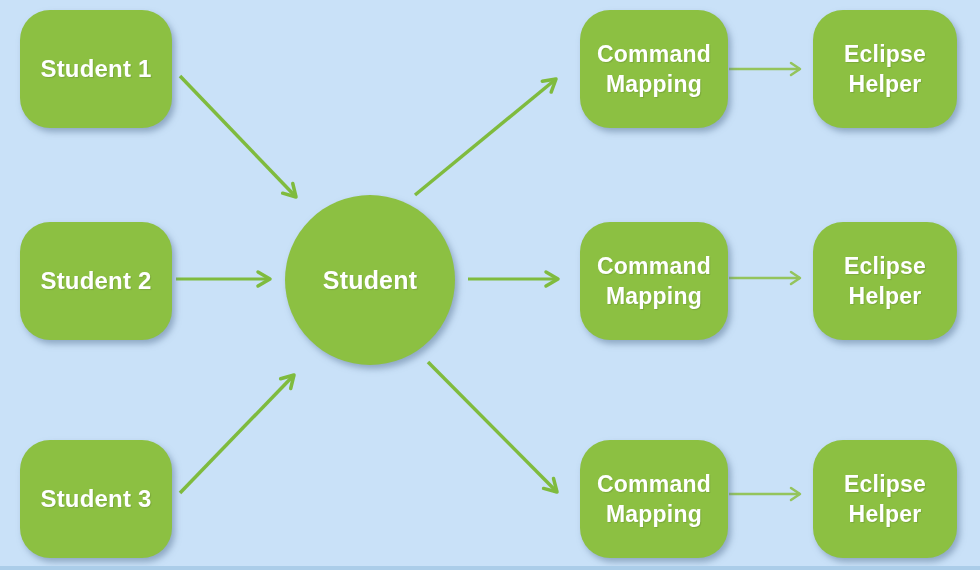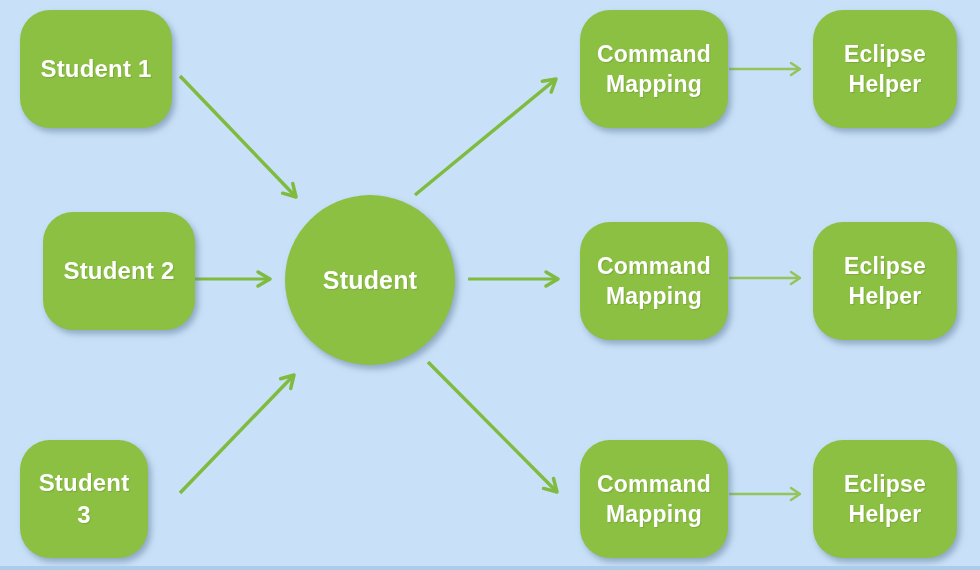--- a/index.html
+++ b/index.html
@@ -40,22 +40,22 @@
   }
   .rounded {
     border-radius: 30px;
     padding: 0 14px;
     box-sizing: border-box;
   }
   .circle {
     border-radius: 50%;
   }
   .student-1 { left: 20px;  top: 10px;  width: 152px; height: 118px; }
-  .student-2 { left: 20px;  top: 212px; width: 152px; height: 118px; margin-left: 23px; }
-  .student-3 { left: 20px;  top: 440px; width: 128px; height: 118px; justify-content: flex-end; }
+  .student-2 { left: 20px;  top: 222px; width: 152px; height: 118px; }
+  .student-3 { left: 20px;  top: 440px; width: 152px; height: 118px; }
   .server    { left: 285px; top: 195px; width: 170px; height: 170px; font-size: 25px; }
   .cmap-1    { left: 580px; top: 10px;  width: 148px; height: 118px; font-size: 23px; }
   .cmap-2    { left: 580px; top: 222px; width: 148px; height: 118px; font-size: 23px; }
   .cmap-3    { left: 580px; top: 440px; width: 148px; height: 118px; font-size: 23px; }
   .ehelp-1   { left: 813px; top: 10px;  width: 144px; height: 118px; font-size: 23px; }
   .ehelp-2   { left: 813px; top: 222px; width: 144px; height: 118px; font-size: 23px; }
   .ehelp-3   { left: 813px; top: 440px; width: 144px; height: 118px; font-size: 23px; }
   .bottom-strip {
     position: absolute;
     left: 0;

